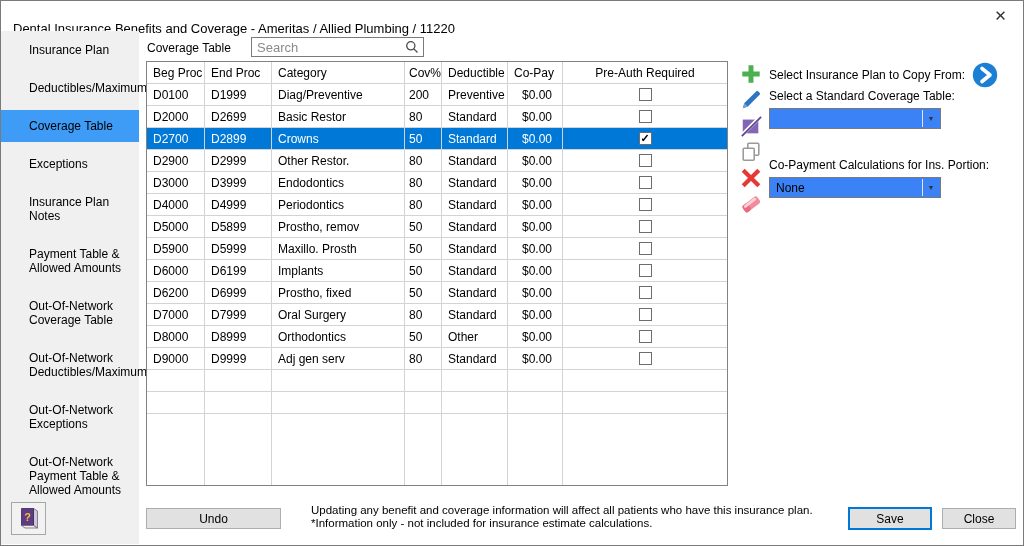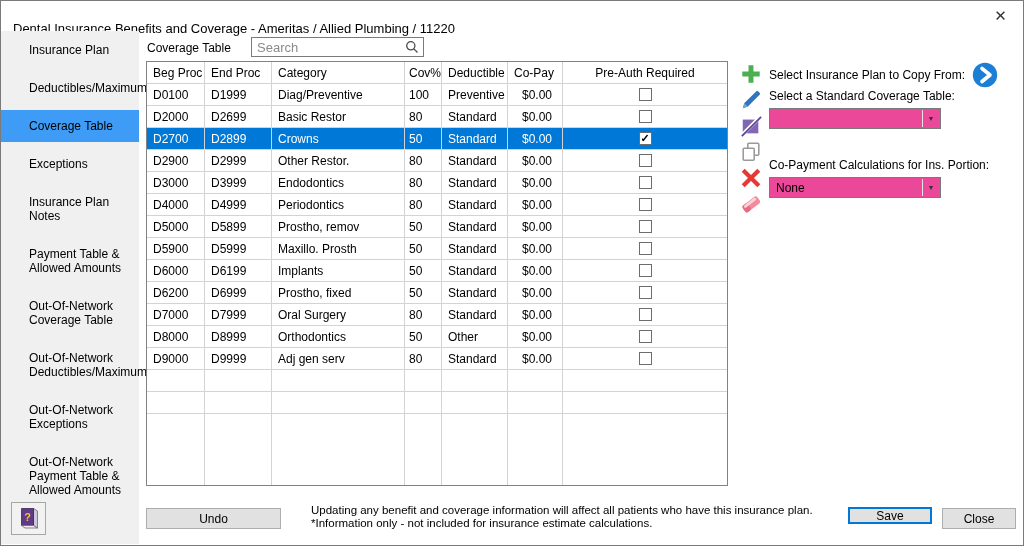--- a/index.html
+++ b/index.html
@@ -63,21 +63,21 @@
   
   .icon-strip { position:absolute; left:737px; top:61px; display:flex; flex-direction:column; gap:2px; }
   .icon-btn { width:26px; height:24px; display:flex; align-items:center; justify-content:center; cursor:pointer; }
 
   
   .right-panel { position:absolute; left:768px; top:60px; width:252px; }
   .rp-row1 { display:flex; align-items:center; gap:7px; height:28px; }
   .rp-label { line-height:14px; }
   .arrow-btn { cursor:pointer; display:flex; }
   .combo {
-    position:relative; width:172px; height:21px; border:1px solid #7a7a7a; background:#ec4899;
+    position:relative; width:172px; height:21px; border:1px solid #7a7a7a; background:#3b82f6;
     margin-top:5px; cursor:pointer;
   }
   .combo .val { padding:3px 20px 0 6px; white-space:nowrap; overflow:hidden; }
   .combo .arrow {
     position:absolute; right:1px; top:1px; bottom:1px; width:17px;
     display:flex; align-items:center; justify-content:center;
     font-size:7px; color:#333; border-left:1px solid #e4e4e4;
   }
   .rp-gap { height:29px; }
 
@@ -86,21 +86,21 @@
     position:absolute; left:10px; top:501px; width:35px; height:33px;
     border:1px solid #a6a6a6; background:#f2f2f2;
     display:flex; align-items:center; justify-content:center; cursor:pointer;
   }
   .btn {
     position:absolute; height:21px; background:#e1e1e1; border:1px solid #adadad;
     font-family:"Liberation Sans", sans-serif; font-size:12px;
     display:flex; align-items:center; justify-content:center; cursor:pointer;
   }
   .undo-btn { left:145px; top:507px; width:135px; }
-  .save-btn { left:847px; top:506px; width:84px; height:17px; border:2px solid #0078d7; }
+  .save-btn { left:847px; top:506px; width:84px; height:23px; border:2px solid #0078d7; }
   .close-btn { left:941px; top:507px; width:74px; }
   .notes { position:absolute; left:310px; top:503px; line-height:13px; font-size:11.5px; }
 </style>
 </head>
 <body>
 
 <div class="window" style="--sel-row: #0078d7; --sel-side: #3e9cf6;">
 
   <div class="titlebar">
     <span class="title">Dental Insurance Benefits and Coverage - Ameritas / Allied Plumbing / 11220</span>
@@ -137,21 +137,21 @@
         <div class="cell c3">Cov%</div>
         <div class="cell c4">Deductible</div>
         <div class="cell c5">Co-Pay</div>
         <div class="cell c6 center">Pre-Auth Required</div>
       </div>
     <div style="display:flex;flex-direction:column;flex:1 1 auto;">
         <div class="trow">
           <div class="cell c0">D0100</div>
           <div class="cell c1">D1999</div>
           <div class="cell c2">Diag/Preventive</div>
-          <div class="cell c3">100</div>
+          <div class="cell c3">200</div>
           <div class="cell c4">Preventive</div>
           <div class="cell c5">$0.00</div>
           <div class="cell c6 center"><span class="cb"></span></div>
         </div>
         <div class="trow">
           <div class="cell c0">D2000</div>
           <div class="cell c1">D2699</div>
           <div class="cell c2">Basic Restor</div>
           <div class="cell c3">80</div>
           <div class="cell c4">Standard</div>

